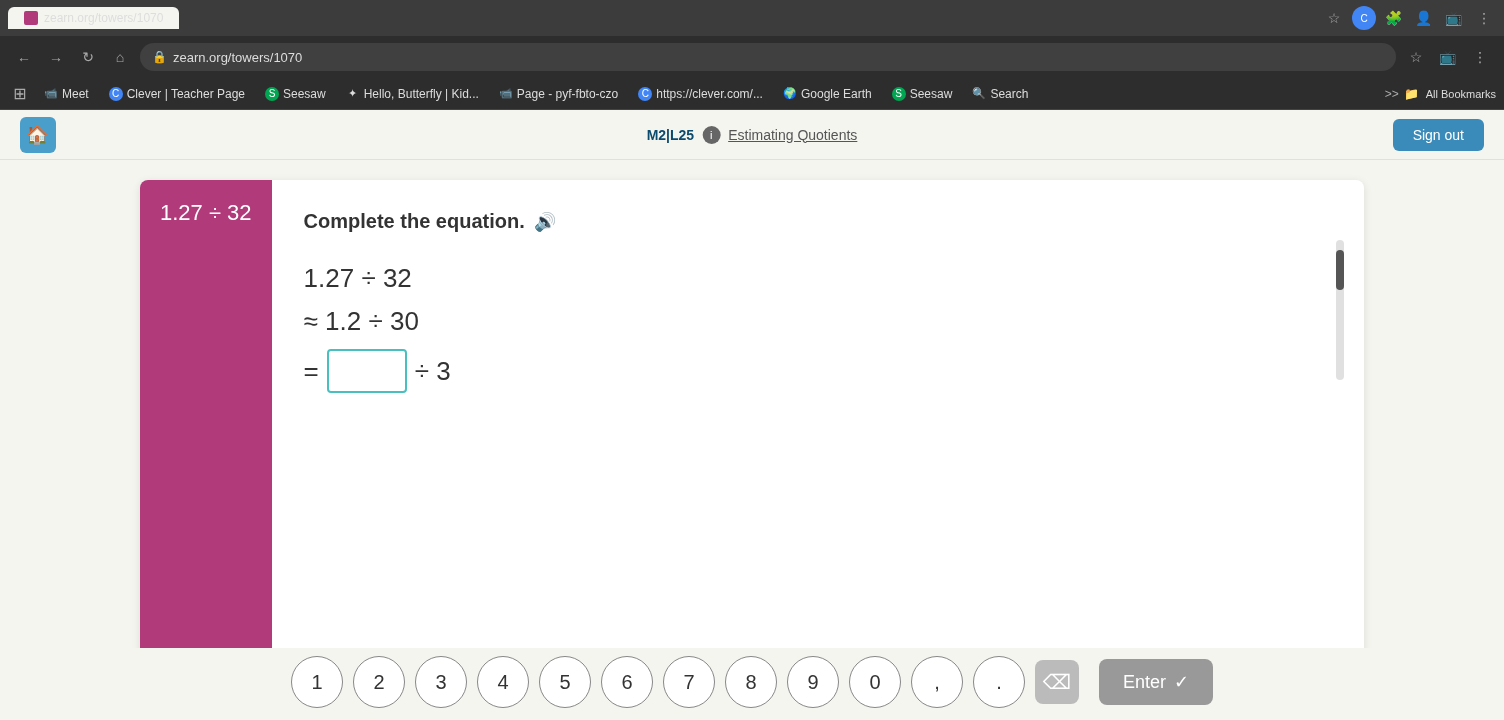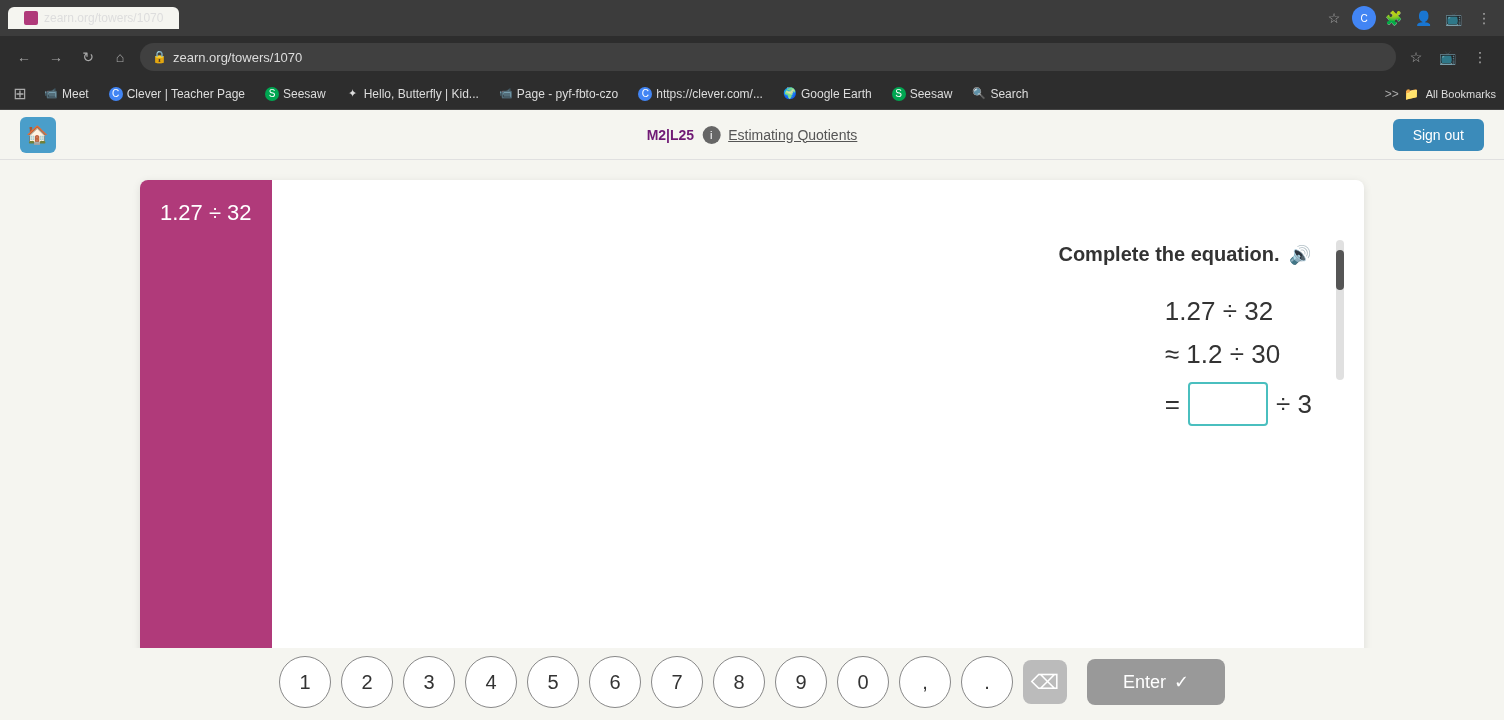--- a/index.html
+++ b/index.html
@@ -130,21 +130,21 @@
       transform: translateX(-50%);
       display: flex;
       align-items: center;
       gap: 8px;
       font-size: 14px;
       color: #333;
     }
 
     .lesson-code {
       font-weight: bold;
-      color: #701a75;
+      color: #0c4a6e;
     }
 
     .info-icon {
       width: 18px;
       height: 18px;
       background: #666;
       border-radius: 50%;
       color: white;
       font-size: 11px;
       display: flex;
@@ -194,25 +194,24 @@
       background: #b03a7a;
       padding: 20px;
       text-align: center;
       color: white;
       font-size: 22px;
       font-weight: 400;
     }
 
     .question-body {
       flex: 1;
-      padding: 30px 52px;
+      padding: 30px 32px;
       display: flex;
       flex-direction: column;
-      align-items: flex-end;
-      margin-top: 33px;
+      align-items: flex-start;
     }
 
     .instruction-row {
       display: flex;
       align-items: center;
       gap: 10px;
       margin-bottom: 30px;
     }
 
     .instruction-text {
@@ -320,21 +319,21 @@
       display: flex;
       align-items: center;
       justify-content: center;
     }
 
     .enter-btn {
       background: #999;
       color: white;
       border: none;
       border-radius: 8px;
-      padding: 12px 36px;
+      padding: 12px 24px;
       font-size: 18px;
       cursor: pointer;
       display: flex;
       align-items: center;
       gap: 8px;
       margin-left: 10px;
     }
 
     .tab-active {
       background: #f5f5f0;

